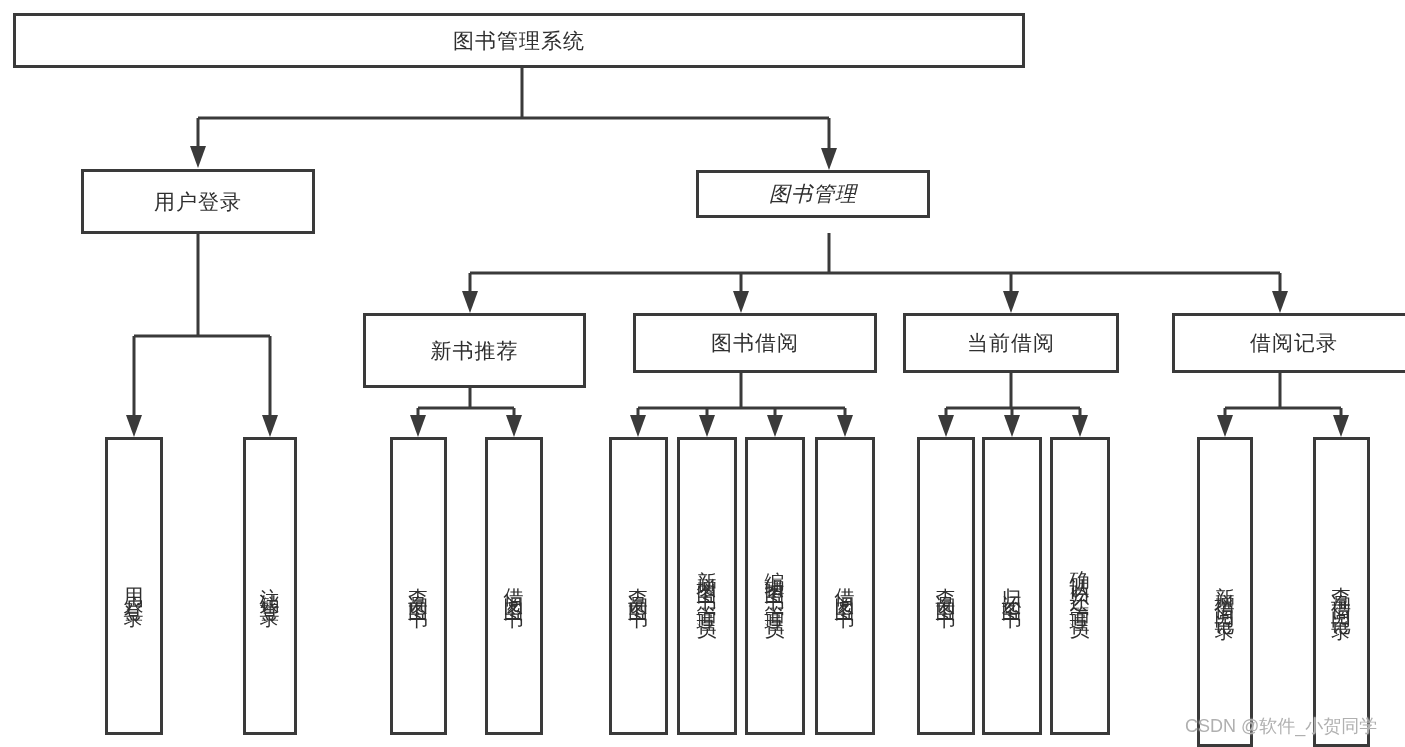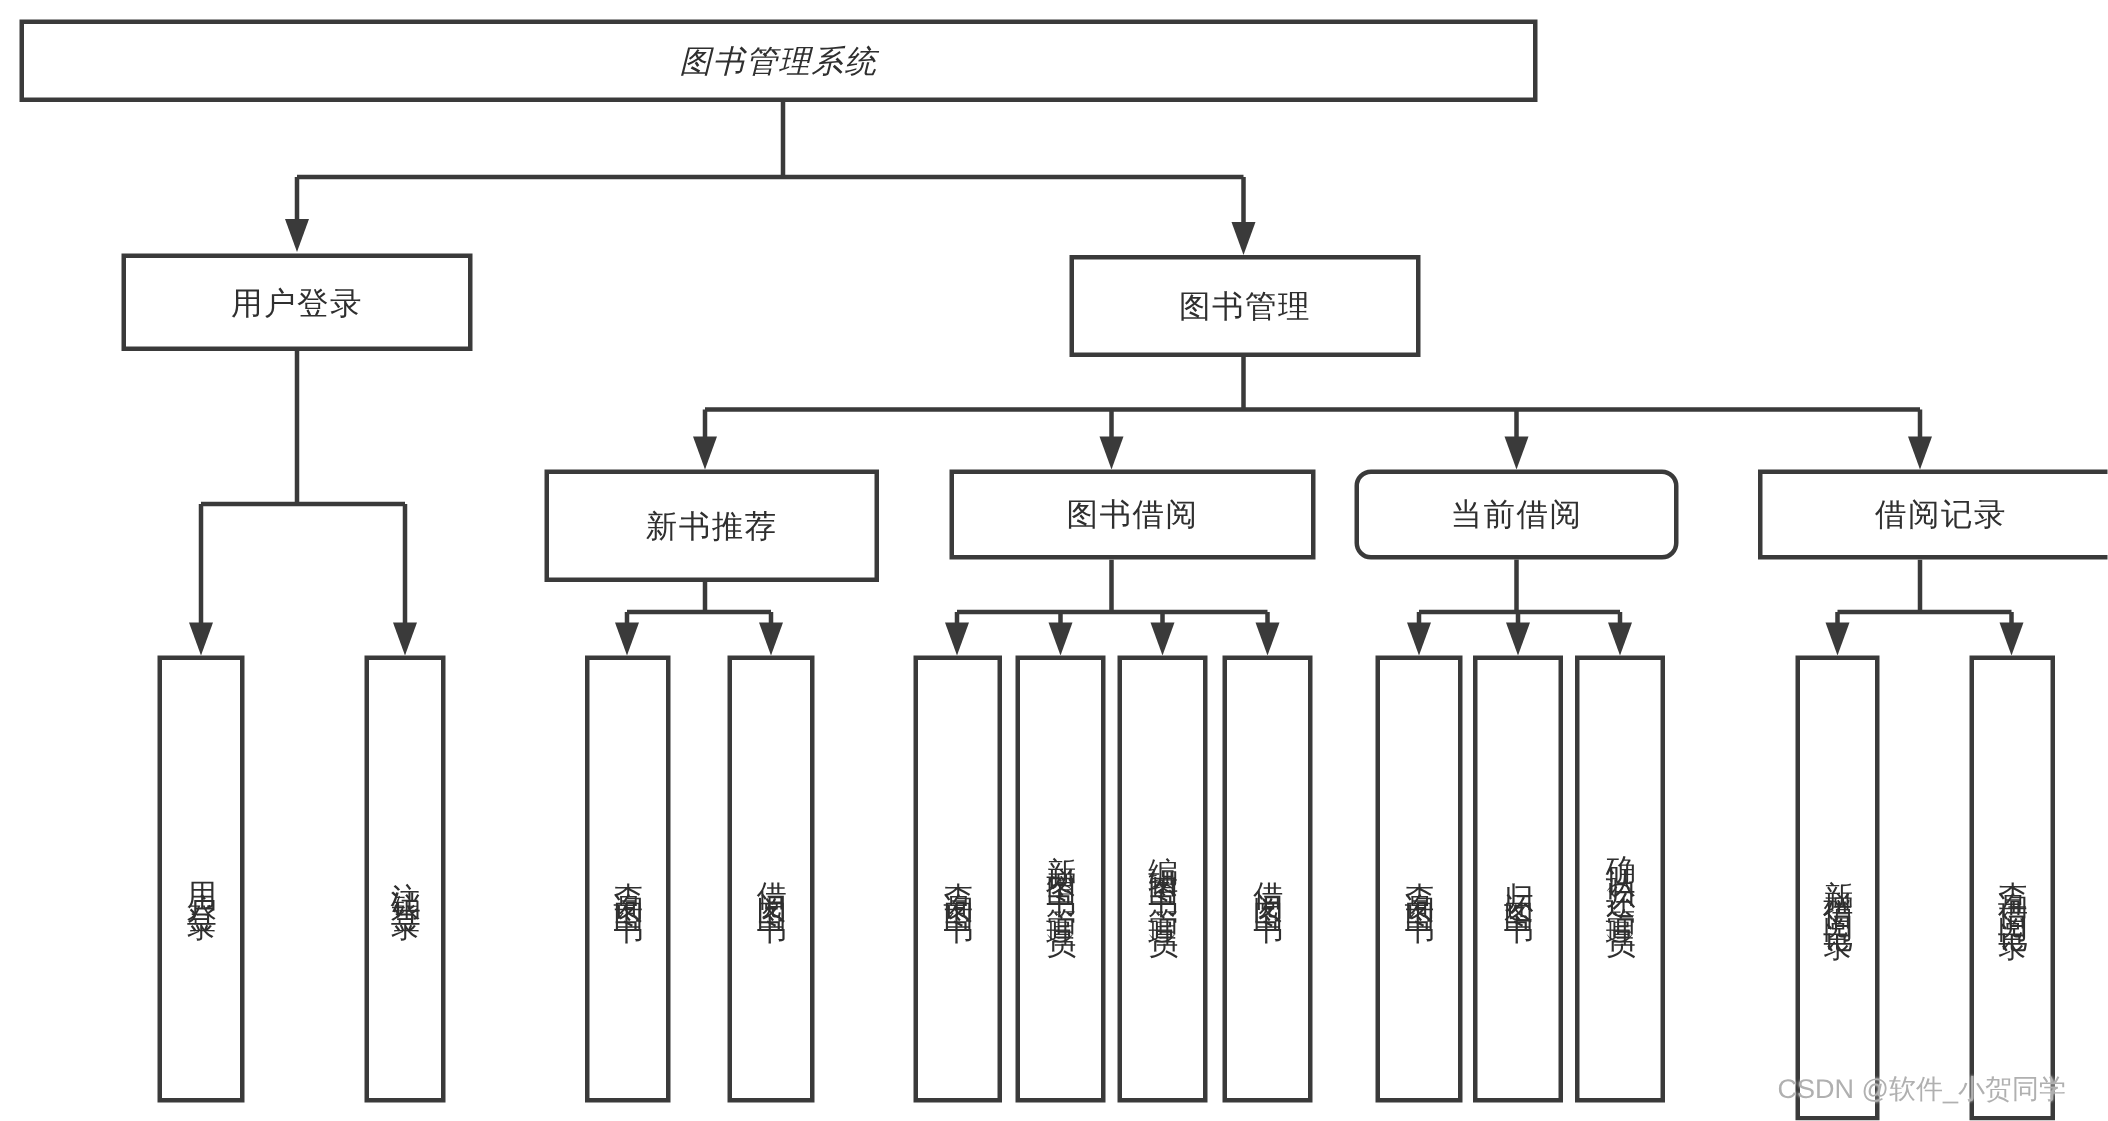--- a/index.html
+++ b/index.html
@@ -18,26 +18,26 @@
   }
   .hbox{font-size:21px;letter-spacing:1px;}
   .vbox{
     top:437px;height:298px;font-size:20px;
   }
   .vbox .vtext{
     writing-mode:vertical-rl;text-orientation:mixed;
     letter-spacing:7px;line-height:1;white-space:nowrap;
   }
   
-  #root-box   {left:13px;  top:13px;  width:1012px; height:55px;font-style:italic;}
+  #root-box   {left:13px;  top:13px;  width:1012px; height:55px;}
   #user-login {left:81px;  top:169px; width:234px;  height:65px;}
-  #book-mgmt  {left:713px; top:170px; width:234px;  height:68px;}
+  #book-mgmt  {left:696px; top:170px; width:234px;  height:48px;font-style:italic;}
   #sec-newbook{left:363px; top:313px; width:223px;  height:75px;}
   #sec-borrow {left:633px; top:313px; width:244px;  height:60px;}
-  #sec-current{left:903px; top:313px; width:216px;  height:60px;border-radius:11px;}
+  #sec-current{left:903px; top:313px; width:216px;  height:60px;}
   #sec-record {left:1172px;top:313px; width:244px;  height:60px;}
   
   #v-ul-login  {left:105px; width:58px;}
   #v-ul-logout {left:243px; width:54px;}
   #v-nb-query  {left:390px; width:57px;}
   #v-nb-borrow {left:485px; width:58px;}
   #v-bb-query  {left:609px; width:59px;}
   #v-bb-add    {left:677px; width:60px;}
   #v-bb-edit   {left:745px; width:60px;}
   #v-bb-borrow {left:815px; width:60px;}

